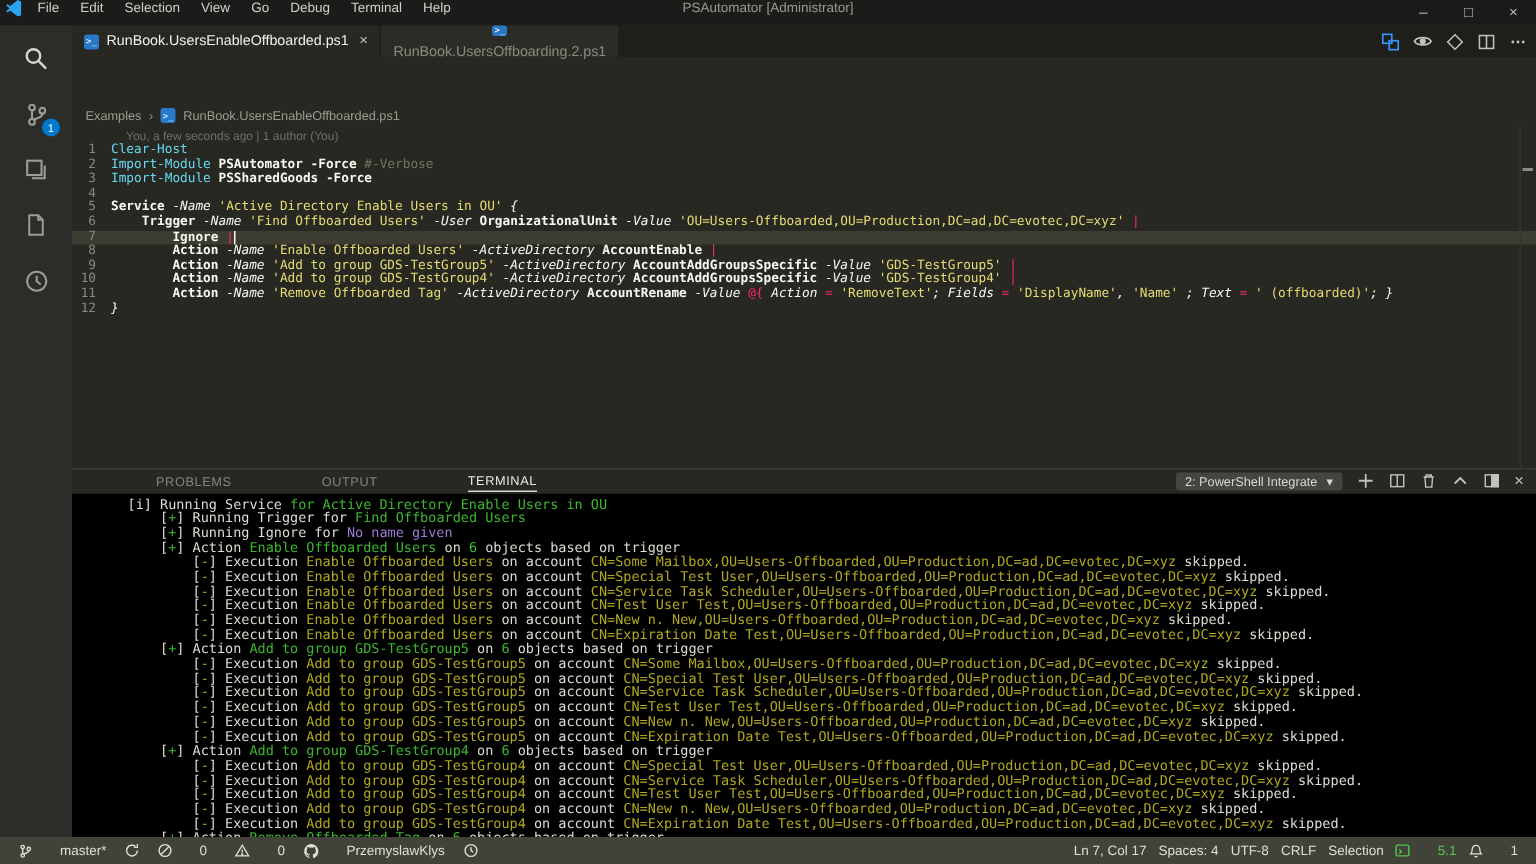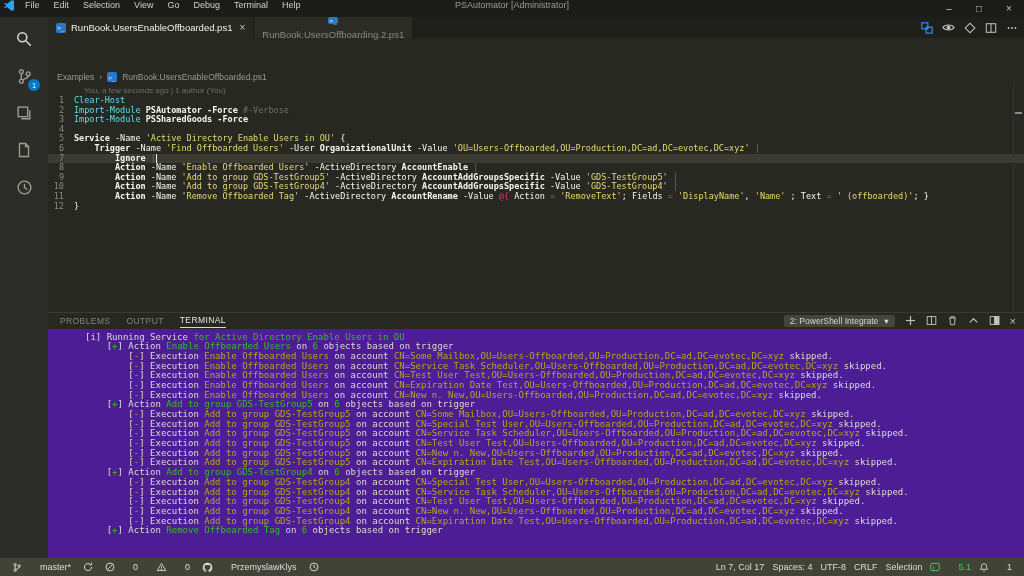--- a/index.html
+++ b/index.html
@@ -32,33 +32,33 @@
 
   .breadcrumb { height:14px; display:flex; align-items:center; gap:5px; padding-left:9px;
     font-size:8.5px; color:#9b9b90; background:#272822;margin-top:32px; }
 
   .editor { flex:1; position:relative; background:#272822;
     font-family:"DejaVu Sans Mono", monospace; font-size:8.5px; padding-top:2px; }
   .codelens { color:#6e7066; font-size:8px; padding-left:36px; height:10px; line-height:10px; font-family:"Liberation Sans",sans-serif; }
   .codeline { display:flex; height:9.6px; line-height:9.6px; white-space:pre; }
   .codeline.active { background:#3d3c32; }
   .lnum { width:26px; text-align:right; padding-right:10px; color:#8a8a7f; flex:0 0 auto; }
-  .tk-k { color:#66d9ef; } .tk-b { color:#f8f8f2; font-weight:bold; } .tk-w { color:#f8f8f2; }
+  .tk-k { color:#66d9ef; } .tk-b { color:#f8f8f2; font-weight:bold; } .tk-w { color:#f8f8f2;font-style:italic; }
   .tk-s { color:#e6db74;text-align:center; } .tk-o { color:#f92672; } .tk-c { color:#75715e;margin-top:32px; }
   .edit-cursor { display:inline-block; width:1px; height:9px; background:#f8f8f0; vertical-align:middle; }
   .ruler-mark { position:absolute; right:2px; top:28px; width:7px; height:2px; background:#8a8a8a; }
   .ruler-line { position:absolute; right:10px; top:0; bottom:0; width:1px; background:#35352f; }
 
   .panelheader { height:17px; background:#272822; border-top:1px solid #3a3a35; display:flex; align-items:center; padding:0 8px 0 12px; position:relative; }
-  .ptab { font-size:8.5px; letter-spacing:0.4px; color:#84847c; margin-right:16px; padding:2px 0; }
+  .ptab { font-size:8.5px; letter-spacing:0.4px; color:#84847c; margin-right:16px; padding:2px 0;margin-left:44px; }
   .ptab.active { color:#e8e8e2; border-bottom:1px solid #d7d7d0; }
   .panel-actions { margin-left:auto; display:flex; align-items:center; gap:10px; color:#c2c2ba; }
   .term-select { background:#45453f; color:#d8d8d2; font-size:8.5px; padding:1px 6px; border-radius:2px; display:flex; gap:6px; align-items:center; }
 
-  .terminal { flex:1; background:#4c1d95; padding:4px 0 0 37px; overflow:hidden;
+  .terminal { flex:1; background:#000000; padding:4px 0 0 37px; overflow:hidden;
     font-family:"DejaVu Sans Mono", monospace; font-size:9px; }
   .tline { height:9.7px; line-height:9.7px; white-space:pre; }
   .tm-w { color:#dcdcd3; } .tm-g { color:#3cb72e; } .tm-d { color:#b0a820; } .tm-p { color:#9b7cd6; }
 
   .statusbar { position:absolute; left:0; right:0; bottom:0; height:18px; background:#414339;
     display:flex; align-items:center; color:#dfdfd6; font-size:9px; padding:0 8px; gap:4px; }
   .sb-item { display:flex; align-items:center; gap:18px; padding:0 4px; }
   .sb-right { margin-left:auto; display:flex; align-items:center; }
   .sb-green { color:#54c454; }
   svg { display:block; }
@@ -228,26 +228,29 @@
               <rect x="1.5" y="2" width="11" height="10"></rect>
               <rect x="7" y="2" width="5.5" height="10" fill="currentColor"></rect>
             </svg>
           </span>
         <span style="font-size:11px;">×</span>
       </span>
     </div>
 
     <div class="terminal">
         <div class="tline"><span class="tm-w">[i] Running Service </span><span class="tm-g">for Active Directory Enable Users in OU</span></div>
+        <div class="tline"><span class="tm-w">    [</span><span class="tm-g">+</span><span class="tm-w">] Running Trigger for </span><span class="tm-g">Find Offboarded Users</span></div>
+        <div class="tline"><span class="tm-w">    [</span><span class="tm-g">+</span><span class="tm-w">] Running Ignore for </span><span class="tm-p">No name given</span></div>
         <div class="tline"><span class="tm-w">    [</span><span class="tm-g">+</span><span class="tm-w">] Action </span><span class="tm-g">Enable Offboarded Users</span><span class="tm-w"> on </span><span class="tm-g">6</span><span class="tm-w"> objects based on trigger</span></div>
         <div class="tline"><span class="tm-w">        [</span><span class="tm-d">-</span><span class="tm-w">] Execution </span><span class="tm-d">Enable Offboarded Users</span><span class="tm-w"> on account </span><span class="tm-d">CN=Some Mailbox,OU=Users-Offboarded,OU=Production,DC=ad,DC=evotec,DC=xyz</span><span class="tm-w"> skipped.</span></div>
+        <div class="tline"><span class="tm-w">        [</span><span class="tm-d">-</span><span class="tm-w">] Execution </span><span class="tm-d">Enable Offboarded Users</span><span class="tm-w"> on account </span><span class="tm-d">CN=Special Test User,OU=Users-Offboarded,OU=Production,DC=ad,DC=evotec,DC=xyz</span><span class="tm-w"> skipped.</span></div>
         <div class="tline"><span class="tm-w">        [</span><span class="tm-d">-</span><span class="tm-w">] Execution </span><span class="tm-d">Enable Offboarded Users</span><span class="tm-w"> on account </span><span class="tm-d">CN=Service Task Scheduler,OU=Users-Offboarded,OU=Production,DC=ad,DC=evotec,DC=xyz</span><span class="tm-w"> skipped.</span></div>
         <div class="tline"><span class="tm-w">        [</span><span class="tm-d">-</span><span class="tm-w">] Execution </span><span class="tm-d">Enable Offboarded Users</span><span class="tm-w"> on account </span><span class="tm-d">CN=Test User Test,OU=Users-Offboarded,OU=Production,DC=ad,DC=evotec,DC=xyz</span><span class="tm-w"> skipped.</span></div>
+        <div class="tline"><span class="tm-w">        [</span><span class="tm-d">-</span><span class="tm-w">] Execution </span><span class="tm-d">Enable Offboarded Users</span><span class="tm-w"> on account </span><span class="tm-d">CN=New n. New,OU=Users-Offboarded,OU=Production,DC=ad,DC=evotec,DC=xyz</span><span class="tm-w"> skipped.</span></div>
         <div class="tline"><span class="tm-w">        [</span><span class="tm-d">-</span><span class="tm-w">] Execution </span><span class="tm-d">Enable Offboarded Users</span><span class="tm-w"> on account </span><span class="tm-d">CN=Expiration Date Test,OU=Users-Offboarded,OU=Production,DC=ad,DC=evotec,DC=xyz</span><span class="tm-w"> skipped.</span></div>
-        <div class="tline"><span class="tm-w">        [</span><span class="tm-d">-</span><span class="tm-w">] Execution </span><span class="tm-d">Enable Offboarded Users</span><span class="tm-w"> on account </span><span class="tm-d">CN=New n. New,OU=Users-Offboarded,OU=Production,DC=ad,DC=evotec,DC=xyz</span><span class="tm-w"> skipped.</span></div>
         <div class="tline"><span class="tm-w">    [</span><span class="tm-g">+</span><span class="tm-w">] Action </span><span class="tm-g">Add to group GDS-TestGroup5</span><span class="tm-w"> on </span><span class="tm-g">6</span><span class="tm-w"> objects based on trigger</span></div>
         <div class="tline"><span class="tm-w">        [</span><span class="tm-d">-</span><span class="tm-w">] Execution </span><span class="tm-d">Add to group GDS-TestGroup5</span><span class="tm-w"> on account </span><span class="tm-d">CN=Some Mailbox,OU=Users-Offboarded,OU=Production,DC=ad,DC=evotec,DC=xyz</span><span class="tm-w"> skipped.</span></div>
         <div class="tline"><span class="tm-w">        [</span><span class="tm-d">-</span><span class="tm-w">] Execution </span><span class="tm-d">Add to group GDS-TestGroup5</span><span class="tm-w"> on account </span><span class="tm-d">CN=Special Test User,OU=Users-Offboarded,OU=Production,DC=ad,DC=evotec,DC=xyz</span><span class="tm-w"> skipped.</span></div>
         <div class="tline"><span class="tm-w">        [</span><span class="tm-d">-</span><span class="tm-w">] Execution </span><span class="tm-d">Add to group GDS-TestGroup5</span><span class="tm-w"> on account </span><span class="tm-d">CN=Service Task Scheduler,OU=Users-Offboarded,OU=Production,DC=ad,DC=evotec,DC=xyz</span><span class="tm-w"> skipped.</span></div>
         <div class="tline"><span class="tm-w">        [</span><span class="tm-d">-</span><span class="tm-w">] Execution </span><span class="tm-d">Add to group GDS-TestGroup5</span><span class="tm-w"> on account </span><span class="tm-d">CN=Test User Test,OU=Users-Offboarded,OU=Production,DC=ad,DC=evotec,DC=xyz</span><span class="tm-w"> skipped.</span></div>
         <div class="tline"><span class="tm-w">        [</span><span class="tm-d">-</span><span class="tm-w">] Execution </span><span class="tm-d">Add to group GDS-TestGroup5</span><span class="tm-w"> on account </span><span class="tm-d">CN=New n. New,OU=Users-Offboarded,OU=Production,DC=ad,DC=evotec,DC=xyz</span><span class="tm-w"> skipped.</span></div>
         <div class="tline"><span class="tm-w">        [</span><span class="tm-d">-</span><span class="tm-w">] Execution </span><span class="tm-d">Add to group GDS-TestGroup5</span><span class="tm-w"> on account </span><span class="tm-d">CN=Expiration Date Test,OU=Users-Offboarded,OU=Production,DC=ad,DC=evotec,DC=xyz</span><span class="tm-w"> skipped.</span></div>
         <div class="tline"><span class="tm-w">    [</span><span class="tm-g">+</span><span class="tm-w">] Action </span><span class="tm-g">Add to group GDS-TestGroup4</span><span class="tm-w"> on </span><span class="tm-g">6</span><span class="tm-w"> objects based on trigger</span></div>
         <div class="tline"><span class="tm-w">        [</span><span class="tm-d">-</span><span class="tm-w">] Execution </span><span class="tm-d">Add to group GDS-TestGroup4</span><span class="tm-w"> on account </span><span class="tm-d">CN=Special Test User,OU=Users-Offboarded,OU=Production,DC=ad,DC=evotec,DC=xyz</span><span class="tm-w"> skipped.</span></div>
         <div class="tline"><span class="tm-w">        [</span><span class="tm-d">-</span><span class="tm-w">] Execution </span><span class="tm-d">Add to group GDS-TestGroup4</span><span class="tm-w"> on account </span><span class="tm-d">CN=Service Task Scheduler,OU=Users-Offboarded,OU=Production,DC=ad,DC=evotec,DC=xyz</span><span class="tm-w"> skipped.</span></div>

